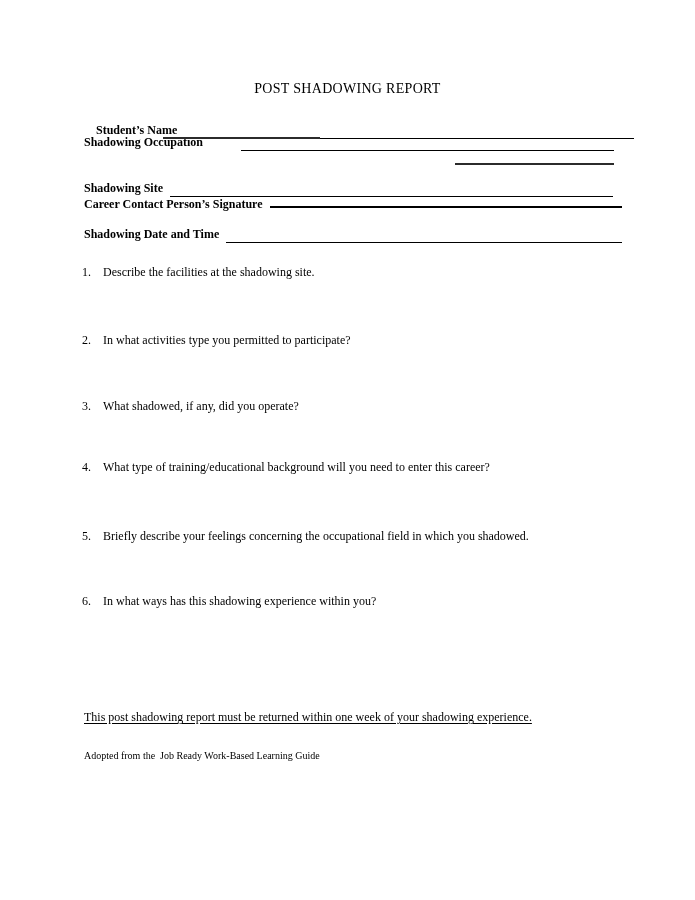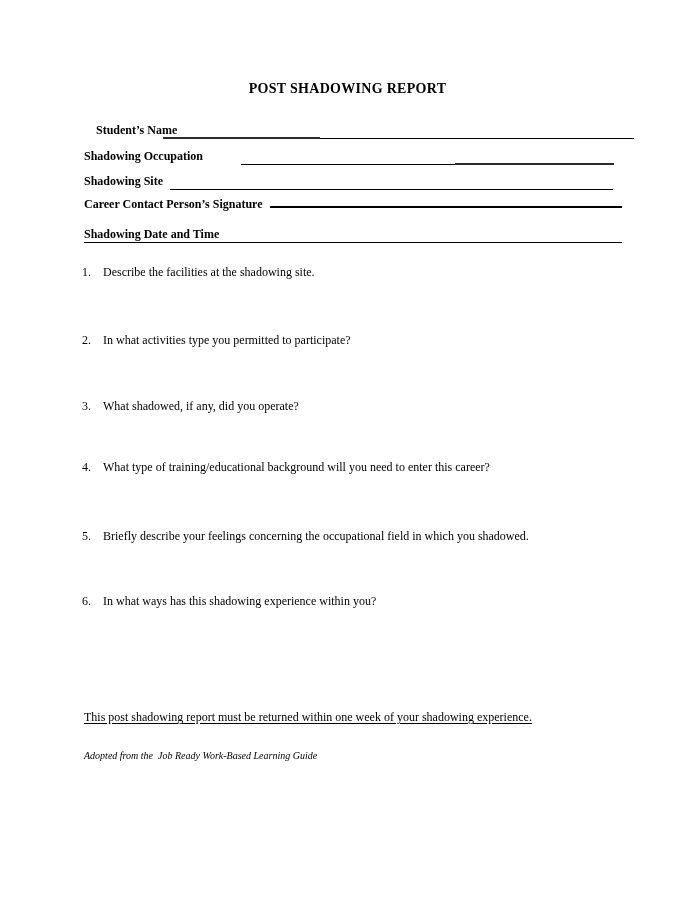--- a/index.html
+++ b/index.html
@@ -16,21 +16,21 @@
     font-family: "Liberation Serif", serif;
     overflow: hidden;
   }
   .doc-title {
     position: absolute;
     top: 81px;
     left: 0;
     right: 0;
     text-align: center;
     font-size: 14px;
-    font-weight: bold;
+    font-weight: normal;
     letter-spacing: 0.3px;
   }
   .field-row {
     position: absolute;
     left: 84px;
     height: 16px;
     display: flex;
     align-items: stretch;
   }
   .field-label {
@@ -79,51 +79,50 @@
     font-size: 12px;
     text-decoration: underline;
     text-underline-offset: 2px;
   }
   .source-note {
     position: absolute;
     left: 84px;
     top: 750px;
     font-size: 10px;
     white-space: pre;
-    font-style: italic;
   }
 </style>
 </head>
 <body>
 
 <div class="page">
 
   <div class="doc-title">POST SHADOWING REPORT</div>
 
   <div class="field-row" style="top:123px; width:538px;margin-left:12px;">
     <span class="field-label">Student’s Name</span>
     <span class="field-line"></span>
   </div>
 
-  <div class="field-row" style="top:149px; width:530px;gap:31px;">
+  <div class="field-row" style="top:135px; width:530px;gap:31px;">
     <span class="field-label">Shadowing Occupation</span>
     <span class="field-line"></span>
   </div>
 
-  <div class="field-row" style="top:174px; width:529px;">
+  <div class="field-row" style="top:181px; width:529px;">
     <span class="field-label">Shadowing Site</span>
     <span class="field-line"></span>
   </div>
 
   <div class="field-row" style="top:197px; width:538px;">
     <span class="field-label">Career Contact Person’s Signature</span>
     <span class="field-line--mid"></span>
   </div>
 
-  <div class="field-row" style="top:227px; width:538px;flex-direction:column;">
+  <div class="field-row" style="top:227px; width:538px;">
     <span class="field-label">Shadowing Date and Time</span>
     <span class="field-line"></span>
   </div>
 
   <div class="line-artifact" style="left:163px; top:137px; width:157px;"></div>
   <div class="line-artifact" style="left:455px; top:163px; width:159px;"></div>
 
   <div class="question" style="top:265px;">
     <span class="q-num">1.</span>
     <span class="q-text">Describe the facilities at the shadowing site.</span>

